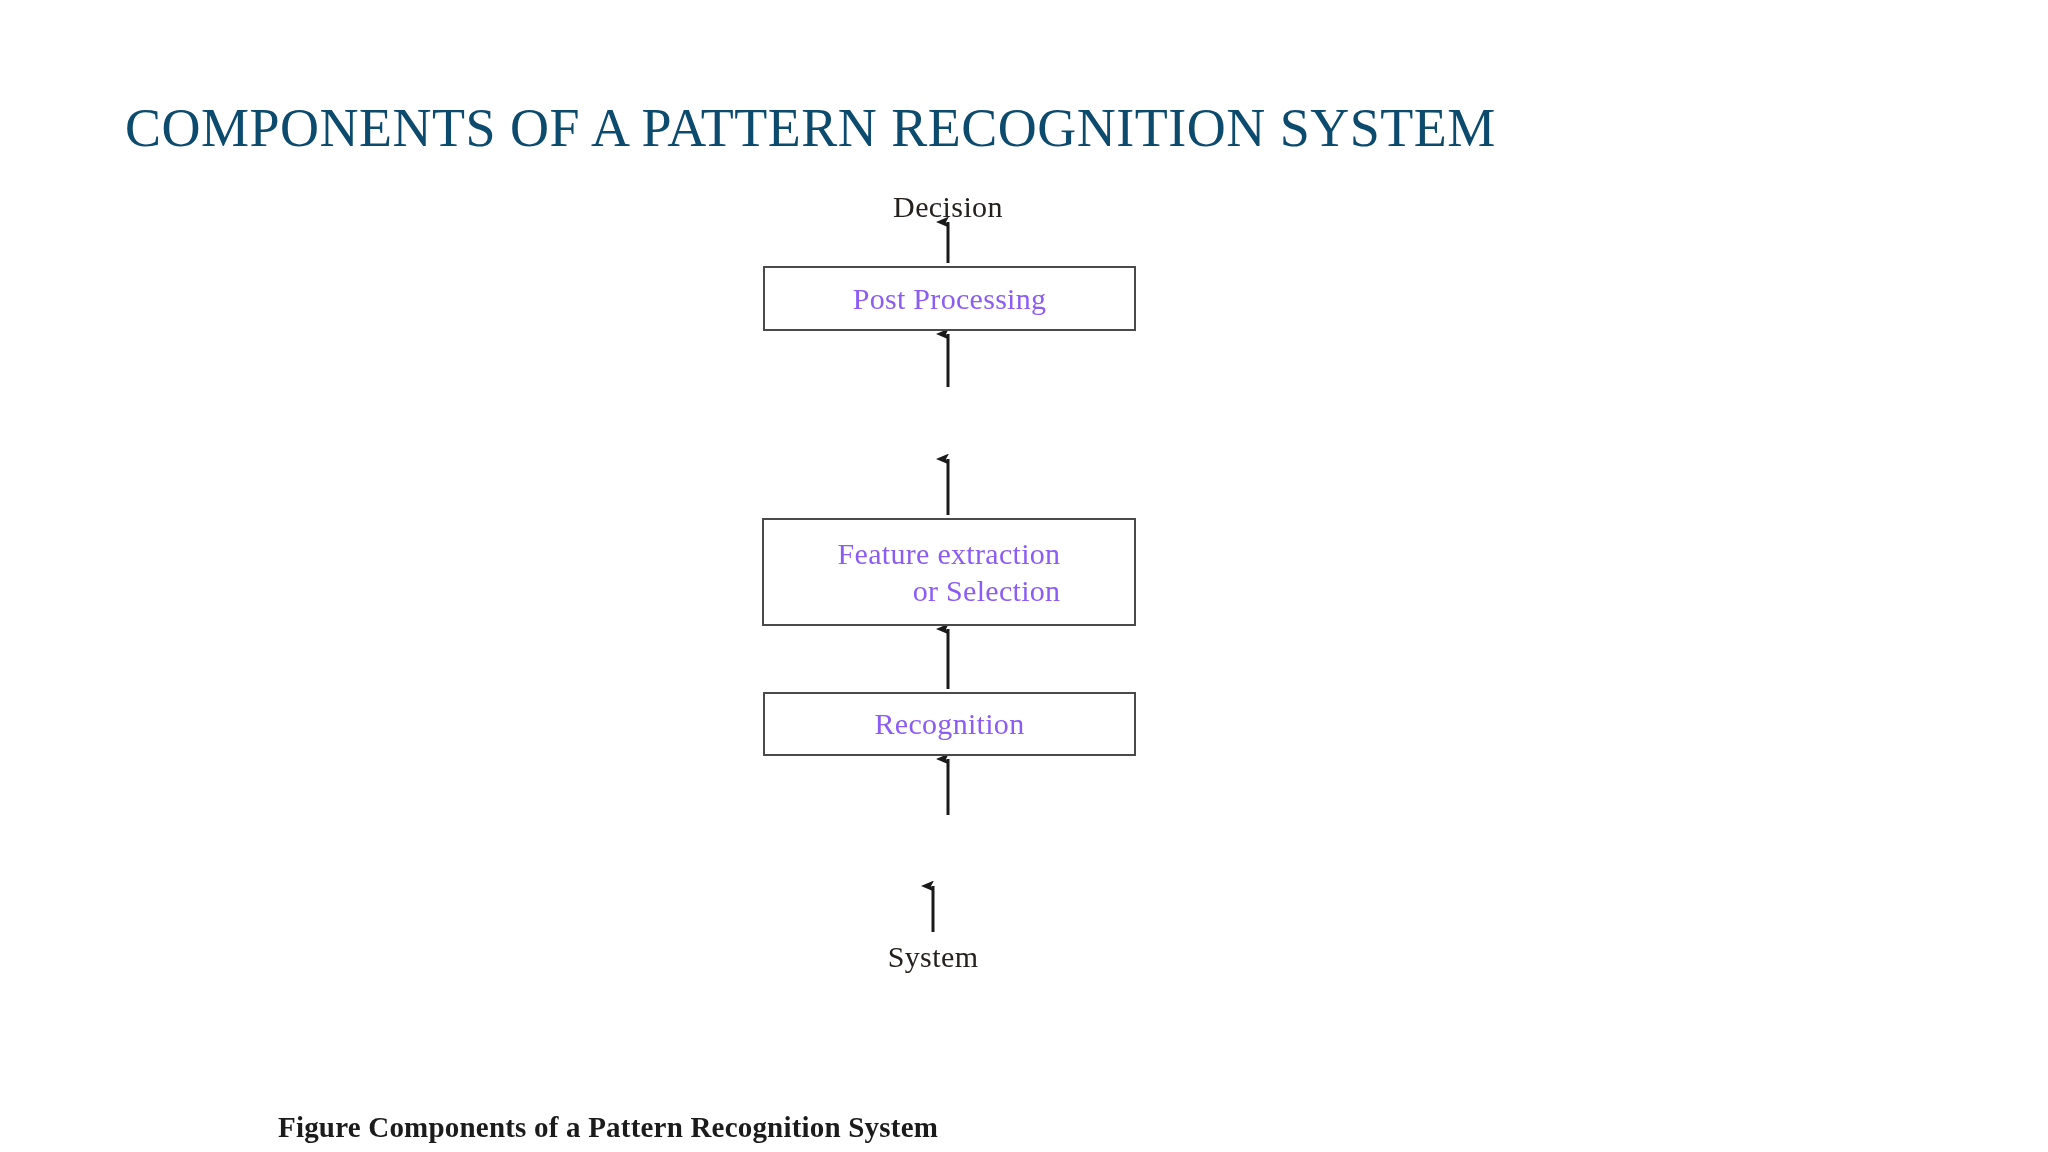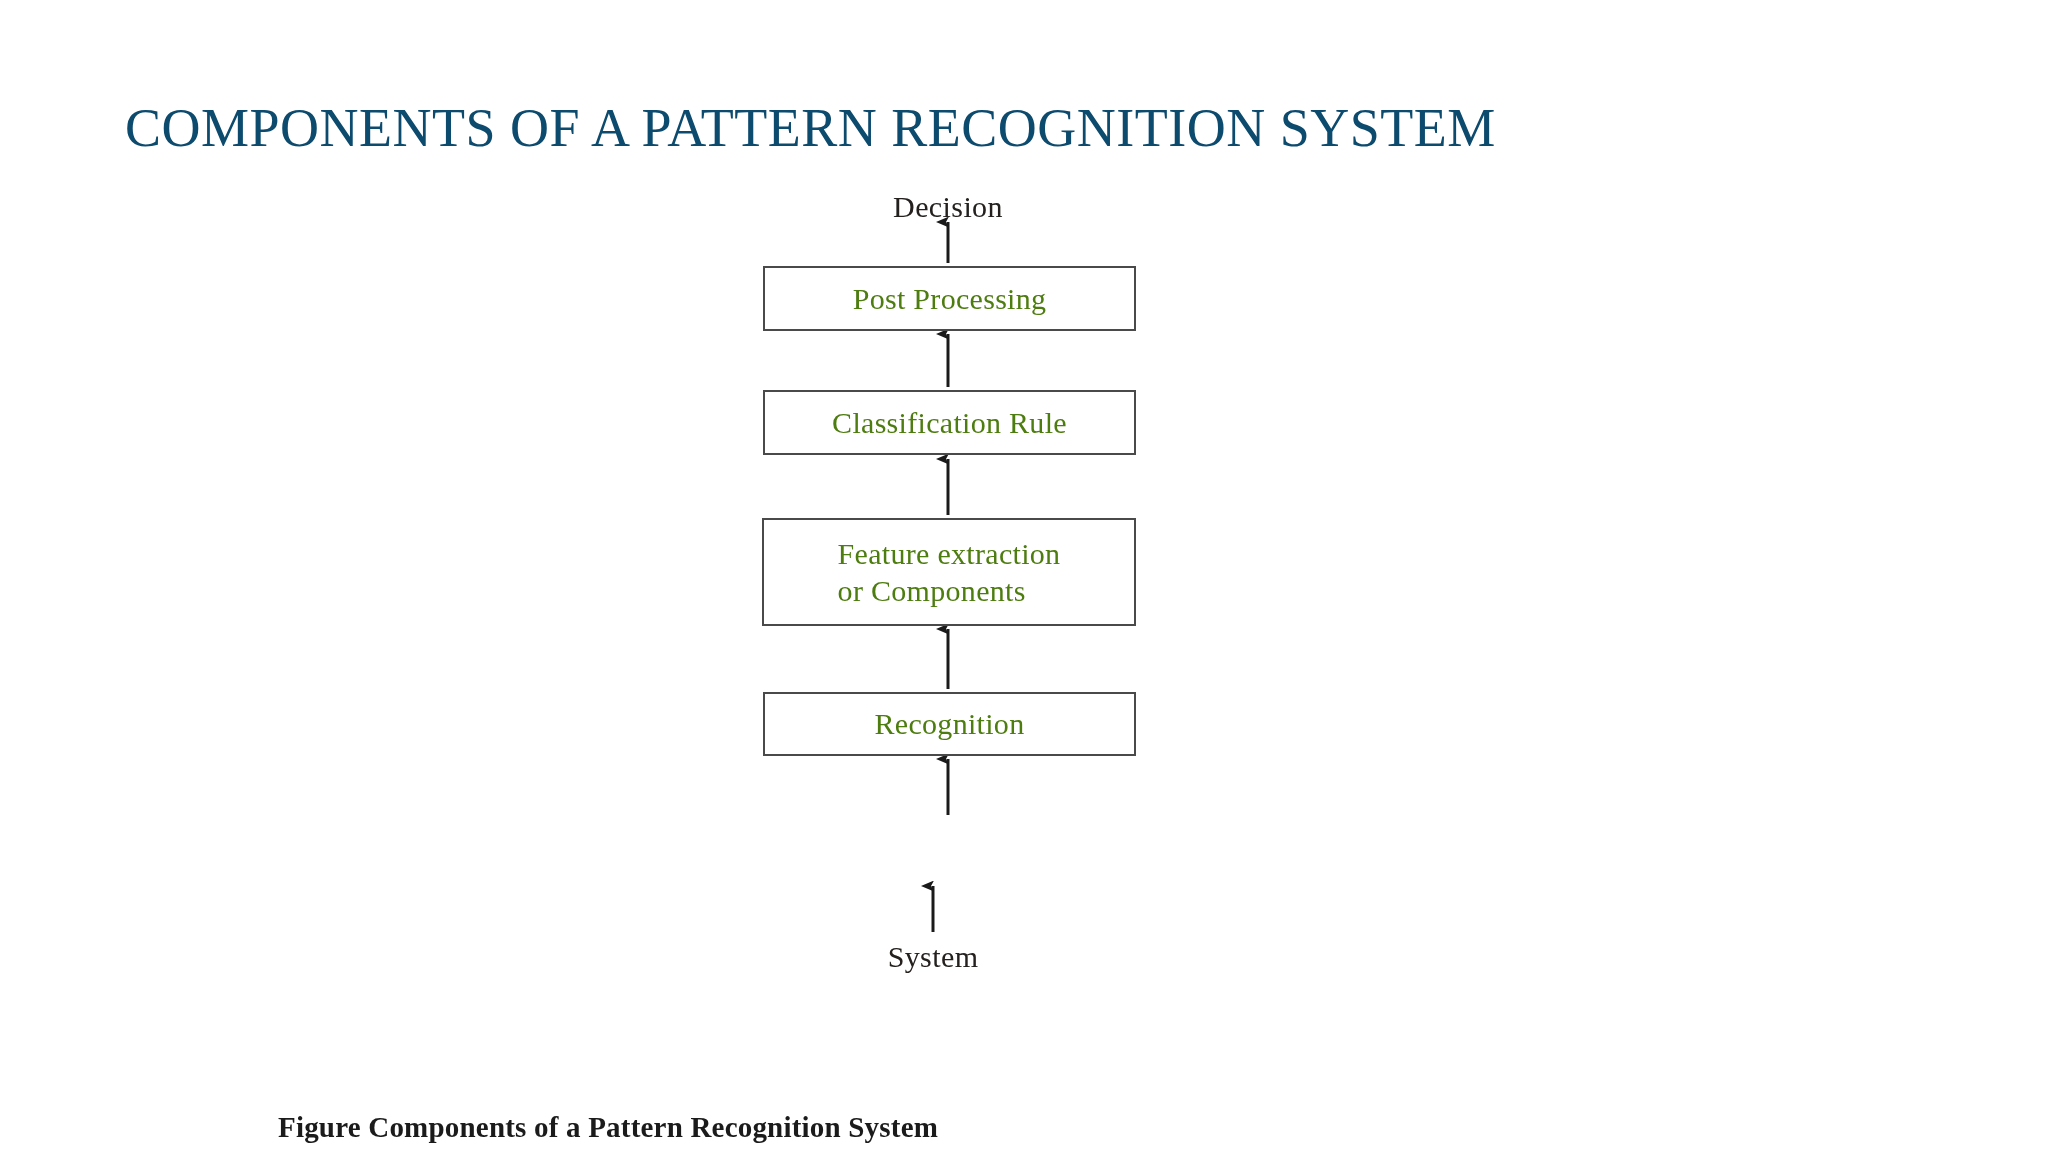--- a/index.html
+++ b/index.html
@@ -57,22 +57,22 @@
     border: 2px solid #4a4a4a;
     background: #ffffff;
     display: flex;
     align-items: center;
     justify-content: center;
   }
   .fc-box-text {
     font-family: "Liberation Serif", "DejaVu Serif", serif;
     font-size: 30px;
     font-weight: 400;
-    color: #4d7c0f;
-    text-align: left;
+    color: #8b5cf6;
+    text-align: right;
     line-height: 1.24;
     letter-spacing: 0.3px;
     white-space: pre-line;
   }
 
   
   #arrow-layer {
     position: absolute;
     left: 0;
     top: 0;
@@ -121,27 +121,24 @@
 
     <line x1="948" y1="263" x2="948" y2="222" stroke="#1a1a1a" stroke-width="3" marker-end="url(#ah)"></line>
   </svg>
 
   <div class="fc-label" style="left:848px; top:190px; width:200px;">Decision</div>
 
   <div class="fc-box" style="left:763px; top:266px; width:373px; height:65px;">
     <span class="fc-box-text">Post Processing</span>
   </div>
 
-  <div class="fc-box" style="left:763px; top:390px; width:373px; height:65px;">
-    <span class="fc-box-text">Classification Rule</span>
-  </div>
 
   <div class="fc-box" style="left:762px; top:518px; width:374px; height:108px;">
     <span class="fc-box-text">Feature extraction
-or Components</span>
+or Selection</span>
   </div>
 
   <div class="fc-box" style="left:763px; top:692px; width:373px; height:64px;">
     <span class="fc-box-text">Recognition</span>
   </div>
 
 
   <div class="fc-label" style="left:833px; top:940px; width:200px;">System</div>
 
 </div>

